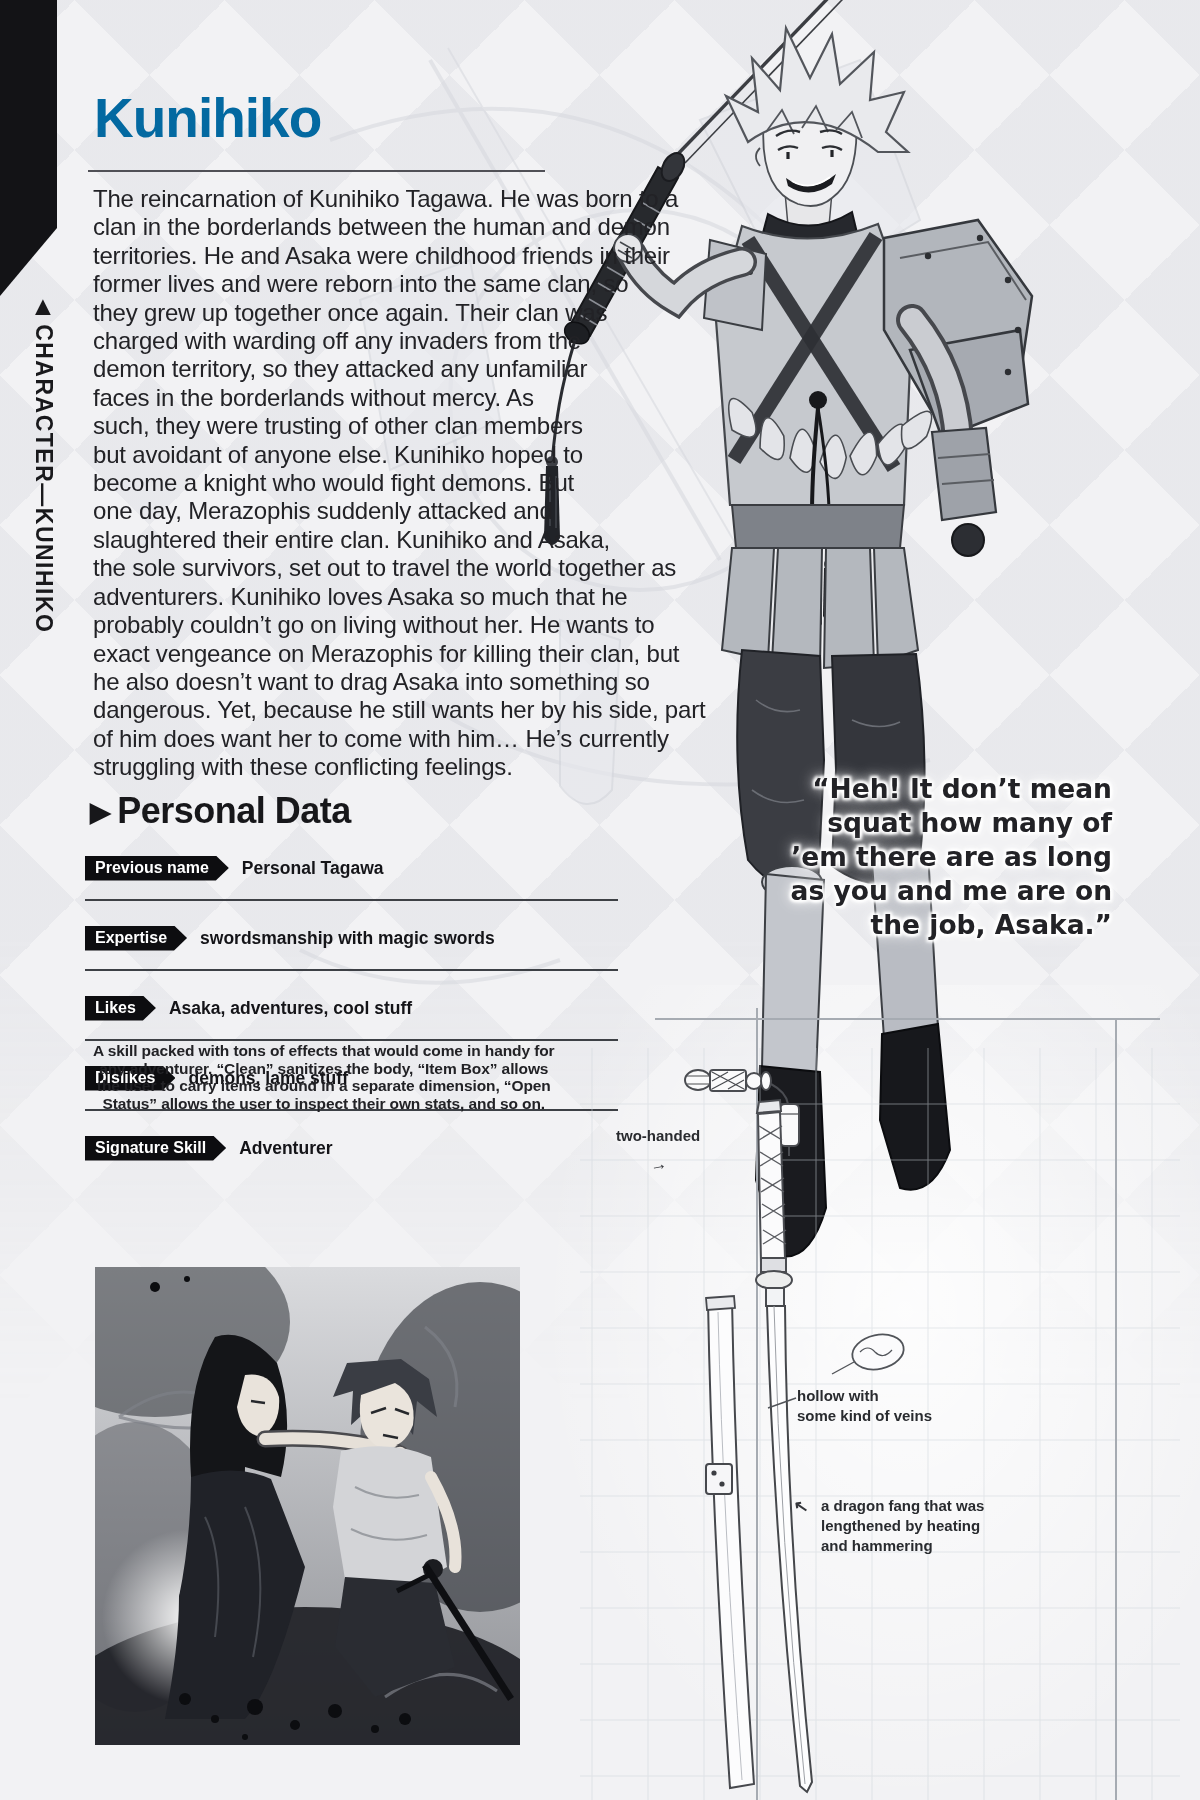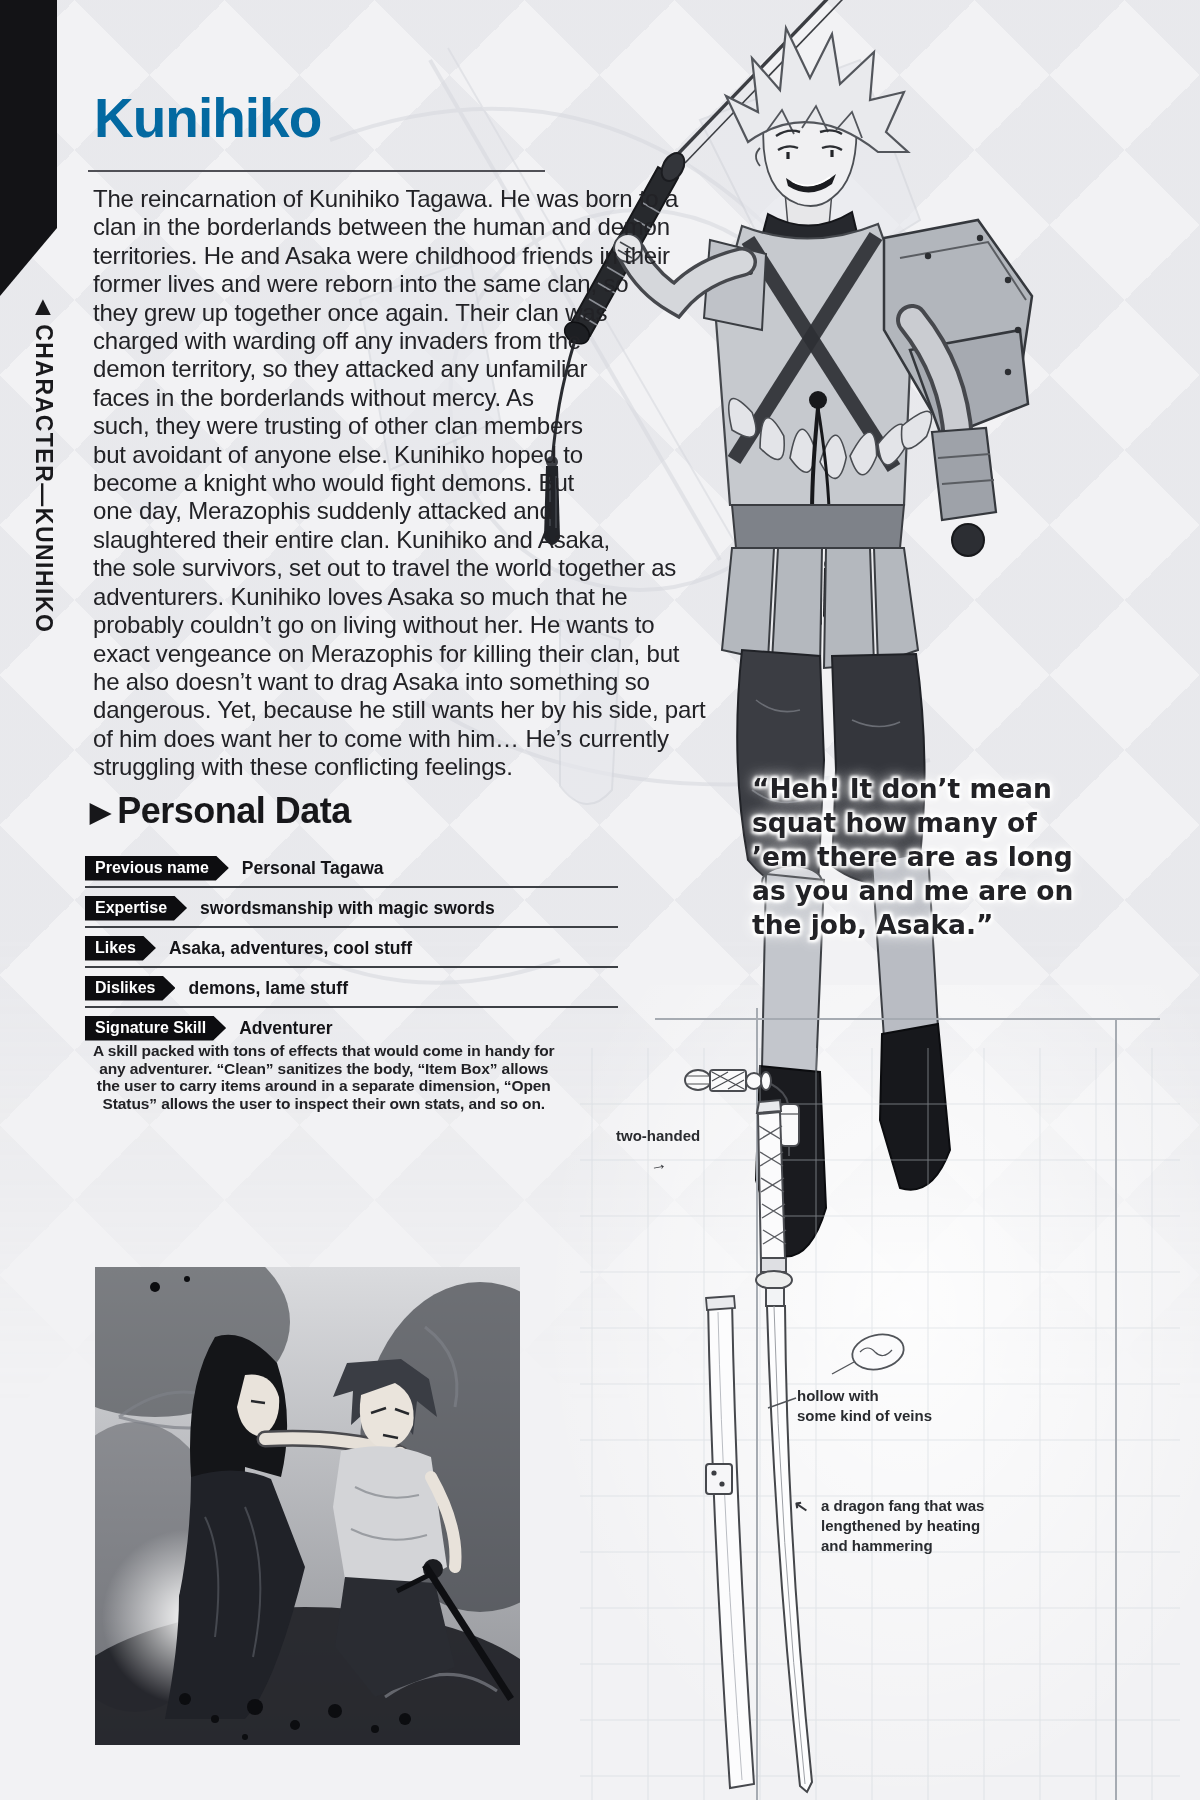--- a/index.html
+++ b/index.html
@@ -36,32 +36,32 @@
   
   .title{position:absolute;left:94px;top:86px;font-size:55px;font-weight:800;letter-spacing:-1px;color:#0369a1;}
   .title-rule{position:absolute;left:88px;top:170px;width:457px;height:2px;background:#505056;}
   .bio{position:absolute;left:93px;top:185px;font-size:24px;line-height:28.4px;
        letter-spacing:-0.2px;color:#222226;white-space:pre;}
   
   .pd-heading{position:absolute;left:90px;top:790px;display:flex;align-items:center;gap:7px;
               font-size:36px;font-weight:800;letter-spacing:-0.5px;color:#17171a;}
   .pd-heading .marker{font-size:27px;line-height:1;position:relative;top:1px;}
   .pd-rows{position:absolute;left:85px;top:855px;width:533px;}
-  .pd-row{display:flex;align-items:center;gap:13px;padding-bottom:5px;
-          border-bottom:2px solid #3d4045;margin-bottom:7px;height:26px;}
+  .pd-row{display:flex;align-items:center;gap:13px;padding-bottom:18px;
+          border-bottom:2px solid #3d4045;margin-bottom:24px;height:26px;}
   .pd-row.last{border-bottom:none;}
   .pd-tag{background:#0d0d10;color:#ffffff;font-weight:700;font-size:16px;
           padding:3px 20px 4px 10px;
           clip-path:polygon(0 0,calc(100% - 13px) 0,100% 50%,calc(100% - 13px) 100%,0 100%);}
   .pd-value{font-weight:700;font-size:17.5px;color:#141418;}
   .skill-note{position:absolute;left:93px;top:1042px;font-size:15.5px;line-height:17.6px;
               font-weight:700;letter-spacing:-0.1px;color:#222226;white-space:pre;text-align:center;}
   
   .quote{
-    position:absolute;left:752px;top:772px;width:360px;text-align:left;
+    position:absolute;left:752px;top:772px;width:360px;text-align:right;
     font-family:"DejaVu Sans",sans-serif;font-weight:700;font-size:26.5px;line-height:34px;
     color:#222226;white-space:pre-line;
     text-shadow:-2px -2px 3px #fff,2px -2px 3px #fff,-2px 2px 3px #fff,2px 2px 3px #fff,
                 0 0 7px #fff,0 0 13px #fff,0 0 18px rgba(255,255,255,.95);
   }
   
   .figure-svg{position:absolute;left:480px;top:0;width:620px;height:1300px;}
   .illust-svg{position:absolute;left:95px;top:1267px;width:425px;height:478px;}
   .sketch-svg{position:absolute;left:560px;top:1000px;width:640px;height:800px;}
   

